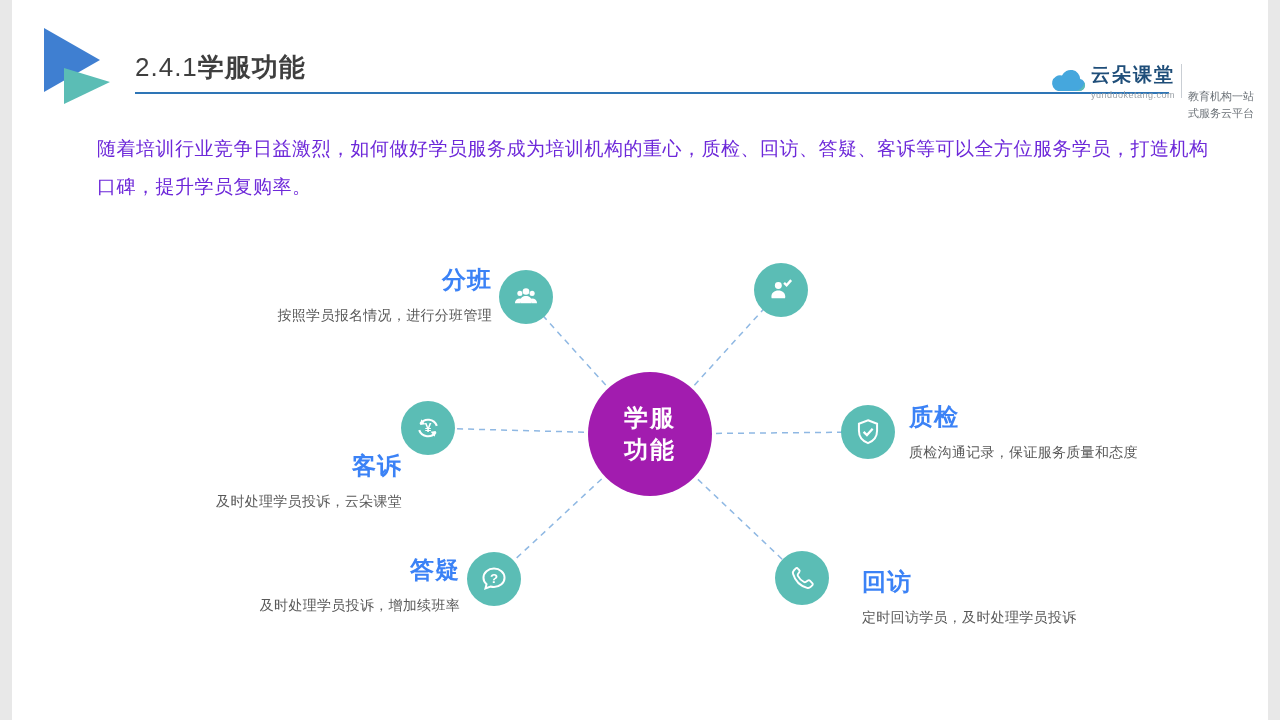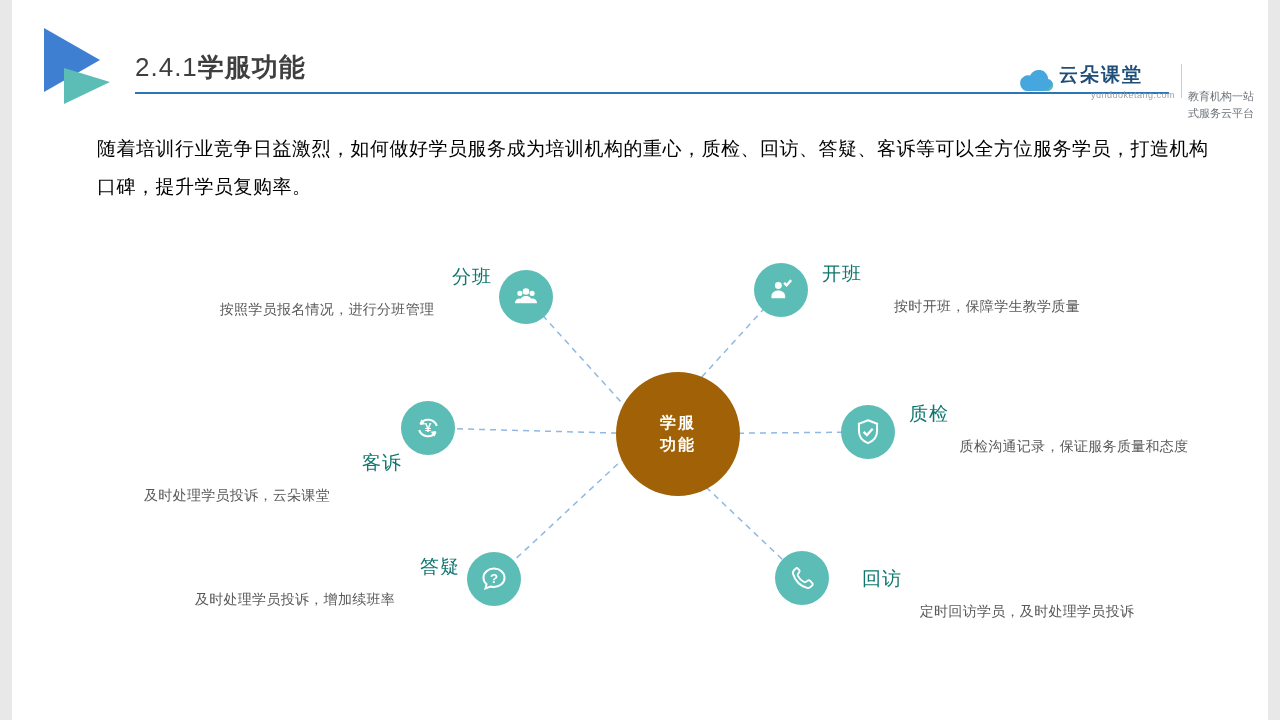--- a/index.html
+++ b/index.html
@@ -12,55 +12,55 @@
   
   .corner-logo { position:absolute; left:30px; top:26px; }
   .page-title { position:absolute; left:123px; top:50px; font-size:26px; color:#3f3f3f; letter-spacing:1px; }
   .page-title .t-prefix { font-weight:400; }
   .page-title .t-name { font-weight:700; }
   .title-rule { position:absolute; left:123px; top:92px; width:1034px; height:2px; background:#2e75b6; }
 
   .brand { position:absolute; right:14px; top:40px; display:flex; align-items:center; }
   .brand-text { display:flex; flex-direction:column; }
   .brand-name { font-size:19px; font-weight:700; color:#1f4e79; letter-spacing:2px; }
-  .brand-url { font-size:9px; color:#9aa0a6; letter-spacing:.5px; margin-top:2px;margin-left:32px; }
+  .brand-url { font-size:9px; color:#9aa0a6; letter-spacing:.5px; margin-top:2px; }
   .brand-divider { width:1px; height:34px; background:#c9ced4; margin:0 6px; }
   .brand-tagline { font-size:11px; color:#6b7177; line-height:1.5;margin-top:48px; }
 
   
   .intro {
     position:absolute; left:85px; top:130px; width:1118px;
-    font-size:19px; line-height:38px; color:#000000; letter-spacing:.5px;
+    font-size:19px; line-height:38px; color:#6d28d9; letter-spacing:.5px;
   }
 
   
   .diagram { position:absolute; inset:0; }
   .links { position:absolute; left:0; top:0; width:1280px; height:720px; pointer-events:none; }
   .links line { stroke:#8fb8e3; stroke-width:1.5; stroke-dasharray:6 5; }
 
   .hub {
-    position:absolute; left:604px; top:372px; width:124px; height:124px;
-    background:#a16207; border-radius:50%;
+    position:absolute; left:576px; top:372px; width:124px; height:124px;
+    background:#a21caf; border-radius:50%;
     display:flex; flex-direction:column; align-items:center; justify-content:center;
-    color:#ffffff; font-size:16px; font-weight:700; line-height:1.35; letter-spacing:2px;
+    color:#ffffff; font-size:24px; font-weight:700; line-height:1.35; letter-spacing:2px;
     z-index:2;
   }
 
   .node-circle {
     position:absolute; width:54px; height:54px; border-radius:50%;
     background:#5bbdb5; display:flex; align-items:center; justify-content:center;
     z-index:2;
   }
   .node-circle svg { width:32px; height:32px; }
 
   .node-text { position:absolute; width:330px; z-index:2; }
   .node-text.align-right { text-align:right; }
   .node-text.align-left  { text-align:left; }
-  .node-label { font-size:19px; font-weight:400; color:#0f766e; letter-spacing:1px; }
-  .node-desc  { font-size:14px; color:#595959; margin-top:11px; letter-spacing:.3px;text-align:center; }
+  .node-label { font-size:24px; font-weight:700; color:#3b82f6; letter-spacing:1px; }
+  .node-desc  { font-size:14px; color:#595959; margin-top:11px; letter-spacing:.3px; }
 
   
   .c-fenban   { left:487px; top:270px; }
   .c-kaiban   { left:742px; top:263px; }
   .c-kesu     { left:389px; top:401px; }
   .c-zhijian  { left:829px; top:405px; }
   .c-dayi     { left:455px; top:552px; }
   .c-huifang  { left:763px; top:551px; }
 
   .t-fenban   { left:150px; top:264px; }
@@ -134,24 +134,20 @@
       <div class="node-desc">按照学员报名情况，进行分班管理</div>
     </div>
 
     <div class="node-circle c-kaiban">
       <svg viewBox="0 0 24 24">
         <circle cx="10" cy="8.6" r="2.6" fill="#fff"></circle>
         <path d="M10 12.3c3 0 5.2 1.8 5.2 4.6 0 .7-.2 1.2-.2 1.2H5s-.2-.5-.2-1.2c0-2.8 2.2-4.6 5.2-4.6z" fill="#fff"></path>
         <polyline points="14.3,6.6 16.2,8.4 19.6,4.6" fill="none" stroke="#fff" stroke-width="1.8"></polyline>
       </svg>
     </div>
-    <div class="node-text align-left t-kaiban">
-      <div class="node-label">开班</div>
-      <div class="node-desc">按时开班，保障学生教学质量</div>
-    </div>
 
     <div class="node-circle c-kesu">
       <svg viewBox="0 0 24 24">
         <path d="M18.6 10.4A7 7 0 0 0 6.2 8.9" fill="none" stroke="#fff" stroke-width="1.6"></path>
         <polygon points="6.9,5.5 6.1,9.7 10,9.1" fill="#fff"></polygon>
         <path d="M5.4 13.6A7 7 0 0 0 17.8 15.1" fill="none" stroke="#fff" stroke-width="1.6"></path>
         <polygon points="17.1,18.5 17.9,14.3 14,14.9" fill="#fff"></polygon>
         <text x="12" y="15.2" font-size="9" font-weight="bold" text-anchor="middle" fill="#fff">¥</text>
       </svg>
     </div>

